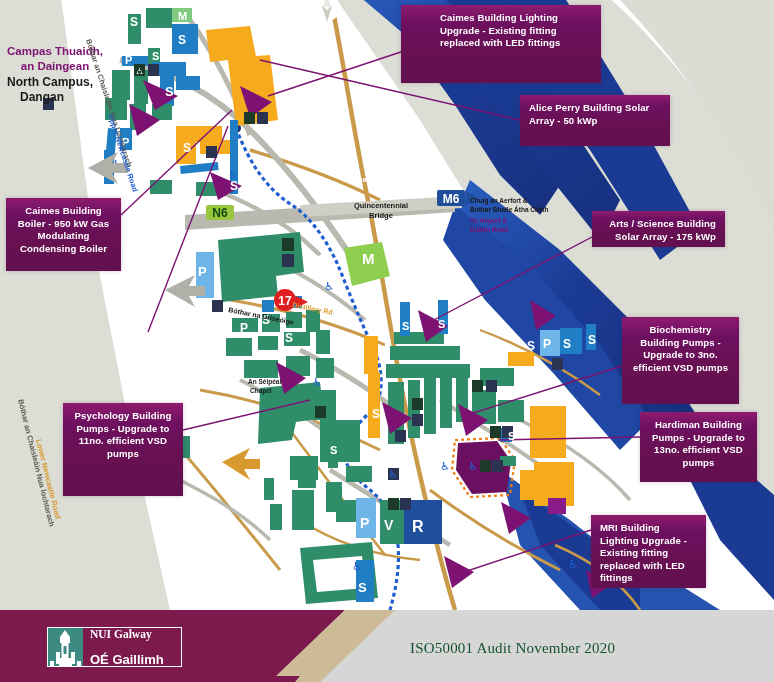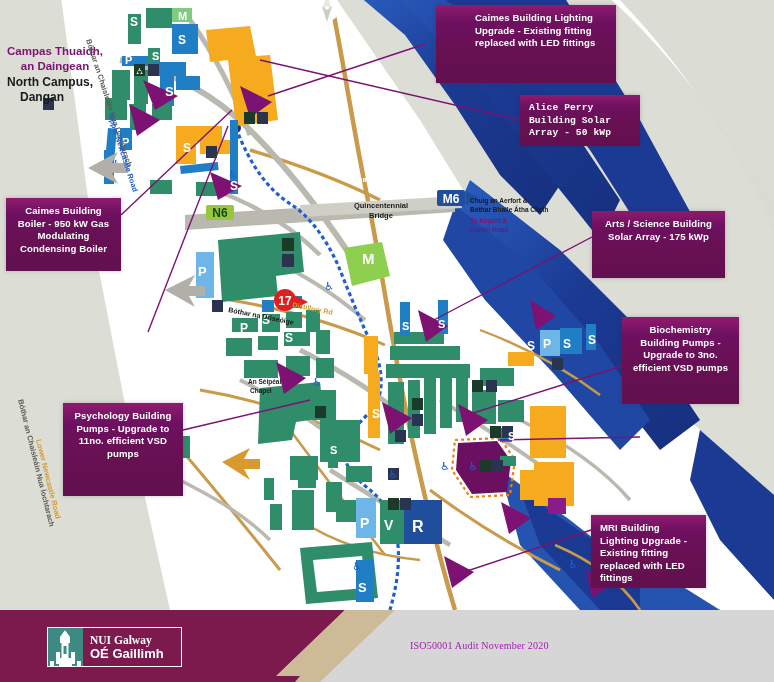--- a/index.html
+++ b/index.html
@@ -26,46 +26,46 @@
     line-height:12.6px;
     letter-spacing:0.1px;
     padding:7px 9px;
     box-sizing:border-box;
     z-index:40;
     box-shadow:0 0 4px rgba(80,20,70,.25);
   }
   .callout.ctr{text-align:center;}
   .callout.lft{text-align:left;}
 
-  #c-caimes-light{left:436px;top:5px;width:180px;height:78px;padding-left:39px;}
-  #c-alice{left:520px;top:95px;width:120px;height:51px;font-family:Liberation Mono, monospace;}
+  #c-caimes-light{left:401px;top:5px;width:200px;height:78px;padding-left:39px;}
+  #c-alice{left:520px;top:95px;width:150px;height:51px;}
   #c-caimes-boiler{left:6px;top:198px;width:115px;height:73px;}
   #c-moyola{left:32px;top:311px;width:116px;height:74px;}
   #c-psych{left:63px;top:403px;width:120px;height:93px;}
-  #c-arts{left:592px;top:211px;width:133px;height:67px;}
+  #c-arts{left:592px;top:211px;width:133px;height:36px;text-align:right;}
   #c-biochem{left:622px;top:317px;width:117px;height:87px;}
   #c-hardiman{left:640px;top:412px;width:117px;height:70px;}
   #c-mri{left:591px;top:495px;width:115px;height:73px;margin-top:20px;}
 
   
   #footer{position:absolute;left:0;top:610px;width:774px;height:72px;overflow:hidden;background:#d6d6d6;}
   #footer-svg{position:absolute;left:0;top:0;}
   #logo-box{
     position:absolute;left:47px;top:17px;width:135px;height:40px;
     border:1.5px solid #ffffff;box-sizing:border-box;display:flex;align-items:stretch;z-index:5;
     background:#7c1a4e;
   }
   #logo-tower{width:35px;background:#3d8a82;position:relative;overflow:hidden;flex:none;}
   #logo-tower svg{position:absolute;left:0;top:0;}
-  #logo-text{flex:1;background:#7c1a4e;display:flex;flex-direction:column;justify-content:center;padding-left:7px;}
+  #logo-text{flex:1;background:#7c1a4e;display:flex;flex-direction:column;justify-content:space-between;padding-left:7px;}
   #logo-text .l1{color:#fff;font-size:11.5px;font-weight:700;line-height:13px;font-family:"Liberation Serif", serif;}
   #logo-text .l2{color:#fff;font-size:13px;font-weight:700;line-height:13px;font-family:Liberation Sans, sans-serif;}
   #footer-title{
     position:absolute;left:410px;top:30px;z-index:5;
-    color:#a21caf;font-family:"Liberation Serif", serif;font-size:10px;letter-spacing:.2px;
+    color:#14532d;font-family:"Liberation Serif", serif;font-size:15px;letter-spacing:.2px;
   }
 </style>
 </head>
 <body>
 
 <div id="slide">
 
   <div id="map-area">
     <svg id="map-svg" width="774" height="610" viewBox="0 0 774 610">
       <defs>
@@ -412,20 +412,21 @@
         <text x="250" y="393" font-size="6.5" font-weight="bold" fill="#1a1a1a">Chapel</text>
       </g>
     </svg>
 
     <div class="callout lft" id="c-caimes-light">Caimes Building Lighting Upgrade - Existing fitting replaced with LED fittings</div>
     <div class="callout lft" id="c-alice">Alice Perry Building Solar Array - 50 kWp</div>
     <div class="callout ctr" id="c-caimes-boiler">Caimes Building Boiler - 950 kW Gas Modulating Condensing Boiler</div>
     <div class="callout ctr" id="c-psych">Psychology Building Pumps - Upgrade to 11no. efficient VSD pumps</div>
     <div class="callout ctr" id="c-arts">Arts / Science Building Solar Array - 175 kWp</div>
     <div class="callout ctr" id="c-biochem">Biochemistry Building Pumps - Upgrade to 3no. efficient VSD pumps</div>
+    <div class="callout ctr" id="c-hardiman">Hardiman Building Pumps - Upgrade to 13no. efficient VSD pumps</div>
     <div class="callout lft" id="c-mri">MRI Building Lighting Upgrade - Existing fitting replaced with LED fittings</div>
   </div>
 
   <div id="footer">
     <svg id="footer-svg" width="774" height="72" viewBox="0 0 774 72">
       <rect x="0" y="0" width="774" height="72" fill="#d6d6d6"></rect>
       <polygon points="0,0 345,0 270,72 0,72" fill="#7c1a4e"></polygon>
       <polygon points="345,0 395,0 320,72 270,72" fill="#cdbb97"></polygon>
       <polygon points="0,66 300,66 295,72 0,72" fill="#7c1a4e"></polygon>
     </svg>

